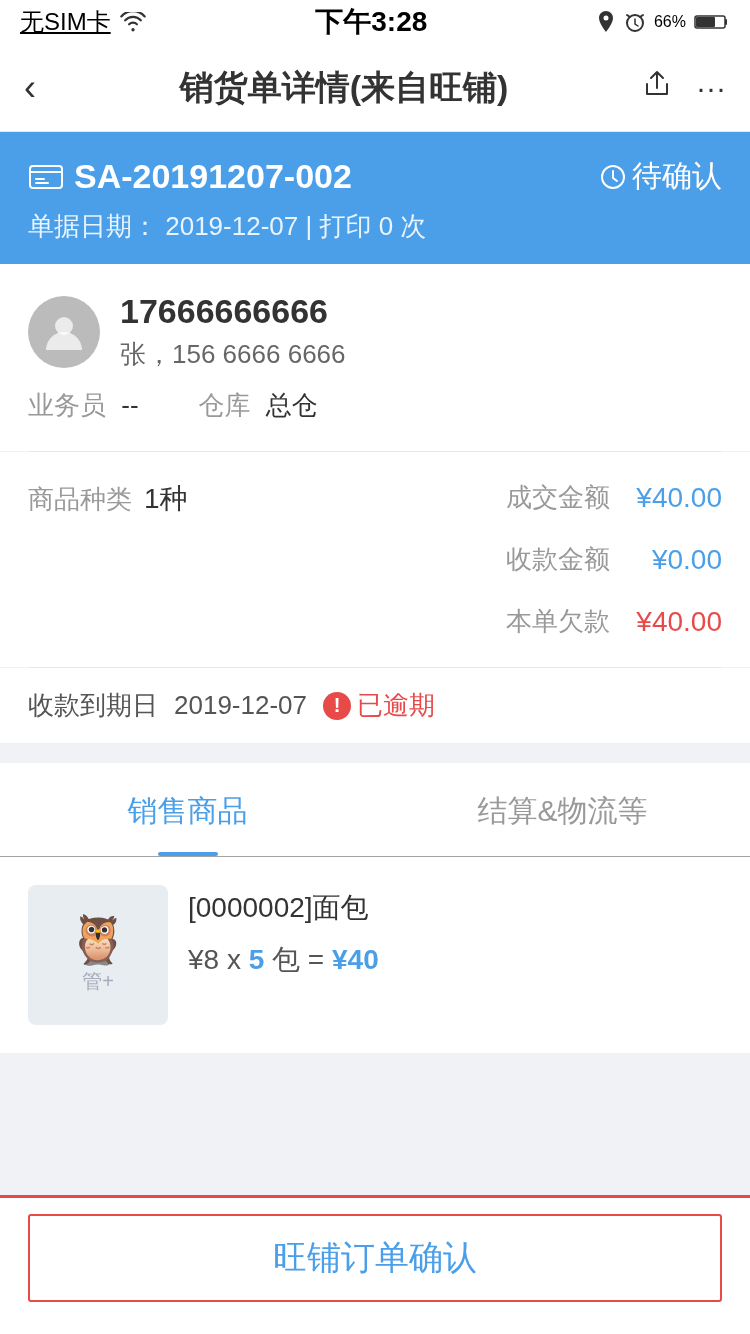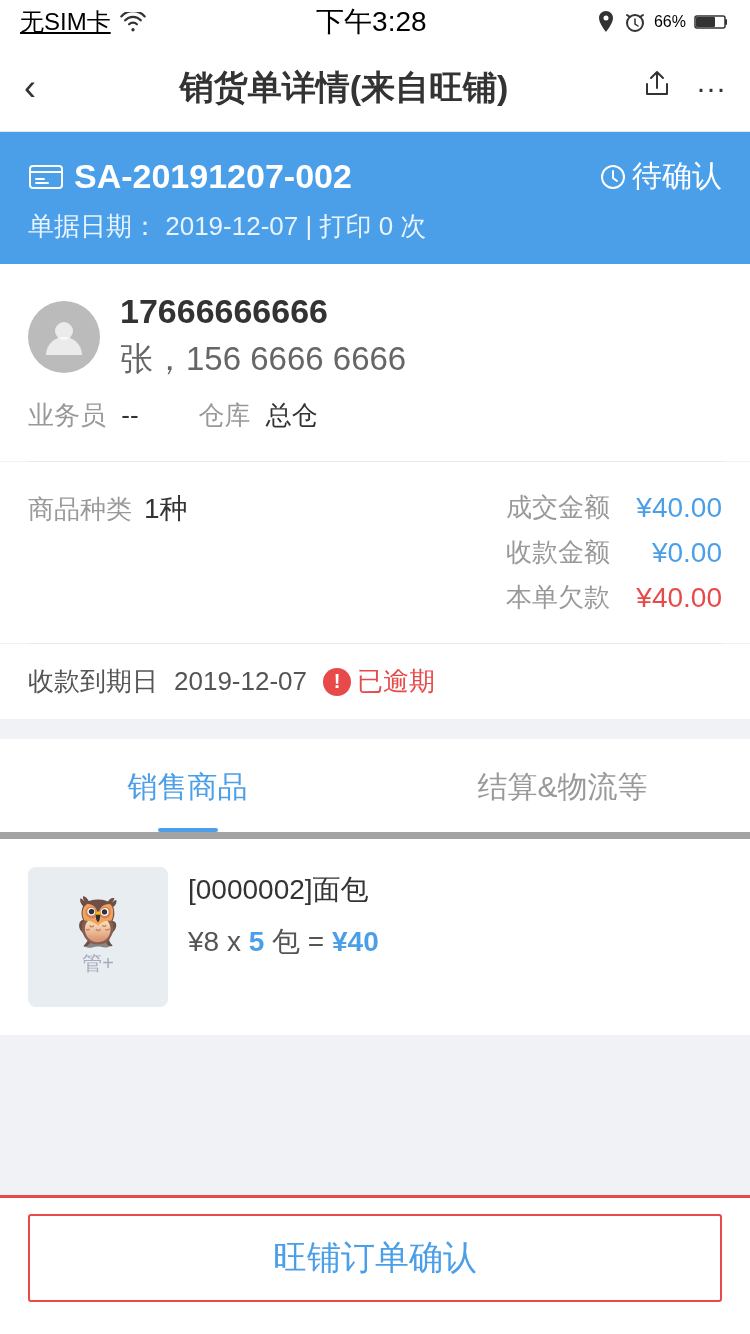--- a/index.html
+++ b/index.html
@@ -26,21 +26,21 @@
     }
     .status-left {
       display: flex;
       align-items: center;
       gap: 8px;
       font-size: 24px;
       text-decoration: underline;
     }
     .status-center {
       font-size: 28px;
-      font-weight: 400;
+      font-weight: 700;
     }
     .status-right {
       display: flex;
       align-items: center;
       gap: 8px;
       font-size: 16px;
     }
 
     
     .nav-bar {
@@ -132,21 +132,21 @@
     .avatar svg { width: 44px; height: 44px; }
     .customer-info {
       flex: 1;
     }
     .customer-phone {
       font-size: 34px;
       font-weight: 600;
       color: #333;
     }
     .customer-name {
-      font-size: 33px;
+      font-size: 26px;
       color: #666;
       margin-top: 6px;
     }
     .customer-meta {
       display: flex;
       gap: 60px;
       margin-top: 16px;
       font-size: 26px;
       color: #666;
     }
@@ -181,21 +181,21 @@
       display: flex;
       align-items: center;
       gap: 12px;
       font-size: 26px;
       color: #999;
     }
     .summary-kind span.val { color: #333; font-size: 28px; }
     .summary-right {
       display: flex;
       flex-direction: column;
-      gap: 10px;
+      gap: 27px;
       align-items: flex-end;
     }
     .amount-row {
       display: flex;
       gap: 12px;
       align-items: center;
     }
     .amount-label {
       font-size: 26px;
       color: #999;
@@ -240,21 +240,21 @@
     }
     .overdue-text {
       color: #e84a4a;
       font-size: 26px;
     }
 
     
     .tabs-bar {
       background: #fff;
       display: flex;
-      border-bottom: 7px solid #a3a3a3;
+      border-bottom: 1px solid #a3a3a3;
       margin-top: 0;
     }
     .tab-item {
       flex: 1;
       text-align: center;
       padding: 28px 0 24px;
       font-size: 30px;
       color: #999;
       position: relative;
       cursor: pointer;

